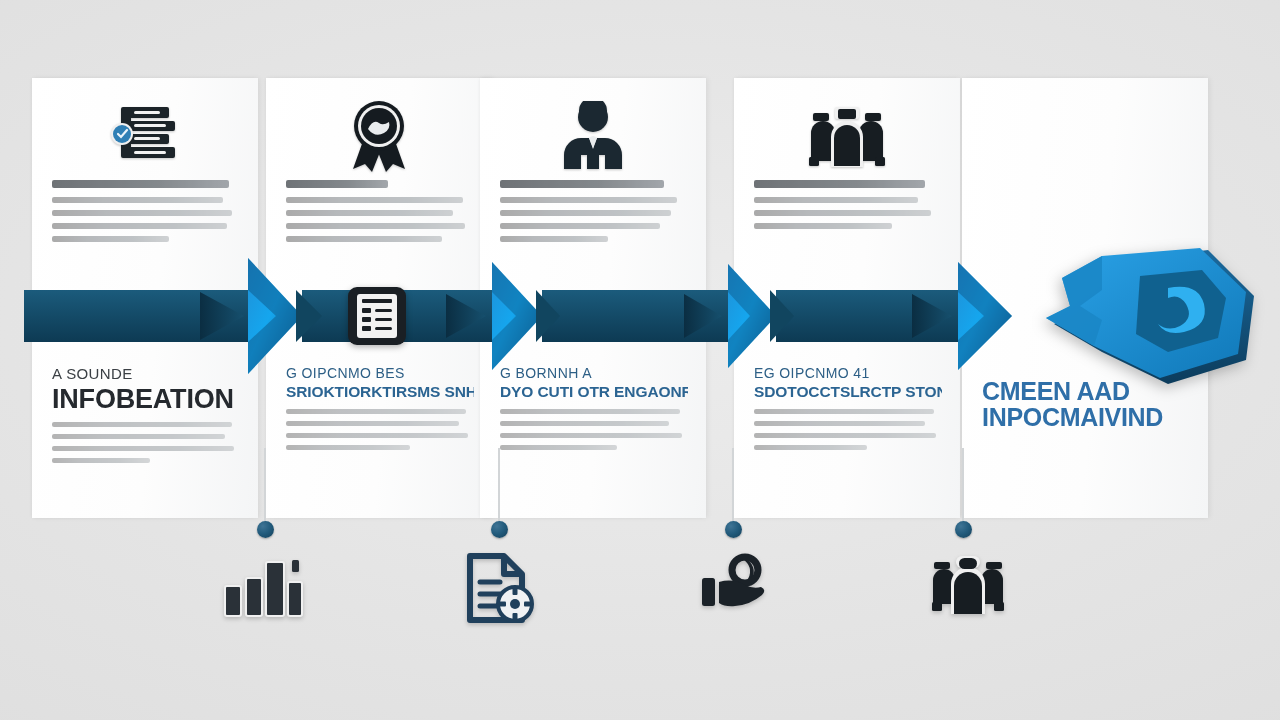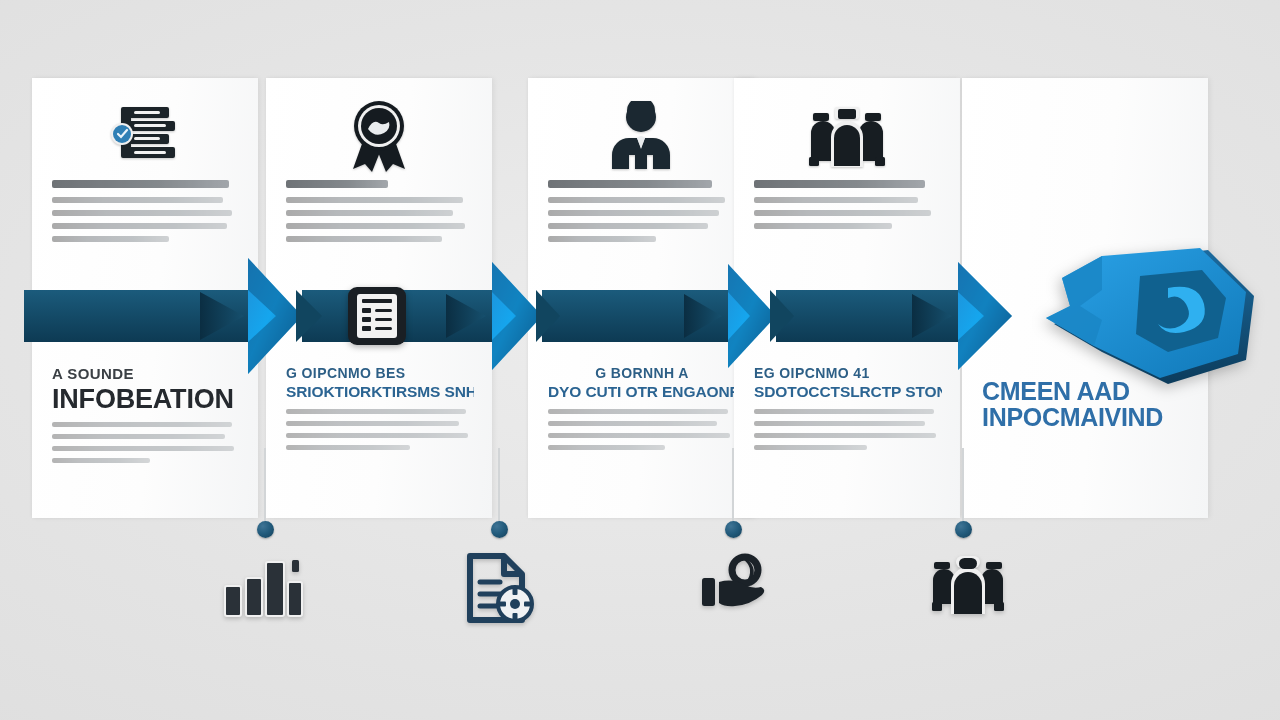--- a/index.html
+++ b/index.html
@@ -21,21 +21,21 @@
   .col {
     position: absolute;
     top: 78px;
     width: 226px;
     height: 440px;
     background: linear-gradient(95deg,#ffffff 0%, #fdfdfd 55%, #f4f5f6 100%);
     box-shadow: 2px 0 5px rgba(0,0,0,0.055), -1px 0 3px rgba(0,0,0,0.03);
   }
   .col.c1 { left: 32px; }
   .col.c2 { left: 266px; }
-  .col.c3 { left: 528px; text-align: center; }
+  .col.c3 { left: 480px; }
   .col.c4 { left: 734px; }
   .col.c5 { left: 962px; width: 246px; }
 
   
   .top-icon {
     position: absolute;
     top: 22px; left: 0; right: 0;
     height: 72px;
     display: flex; align-items: center; justify-content: center;
   }
@@ -62,21 +62,21 @@
   }
   .hidden-text { position:absolute; width:1px; height:1px; overflow:hidden; clip:rect(0 0 0 0); }
 
   
   .low-block {
     position: absolute;
     top: 288px; left: 20px; right: 18px;
   }
   .eyebrow {
     font-size: 15px;
-    font-weight: 700;
+    font-weight: 400;
     letter-spacing: .4px;
     color: #3b4045;
     line-height: 1.12;
     filter: blur(.32px);
     white-space: nowrap;
     overflow: hidden;
   }
   .headline {
     font-size: 27px;
     font-weight: 800;

